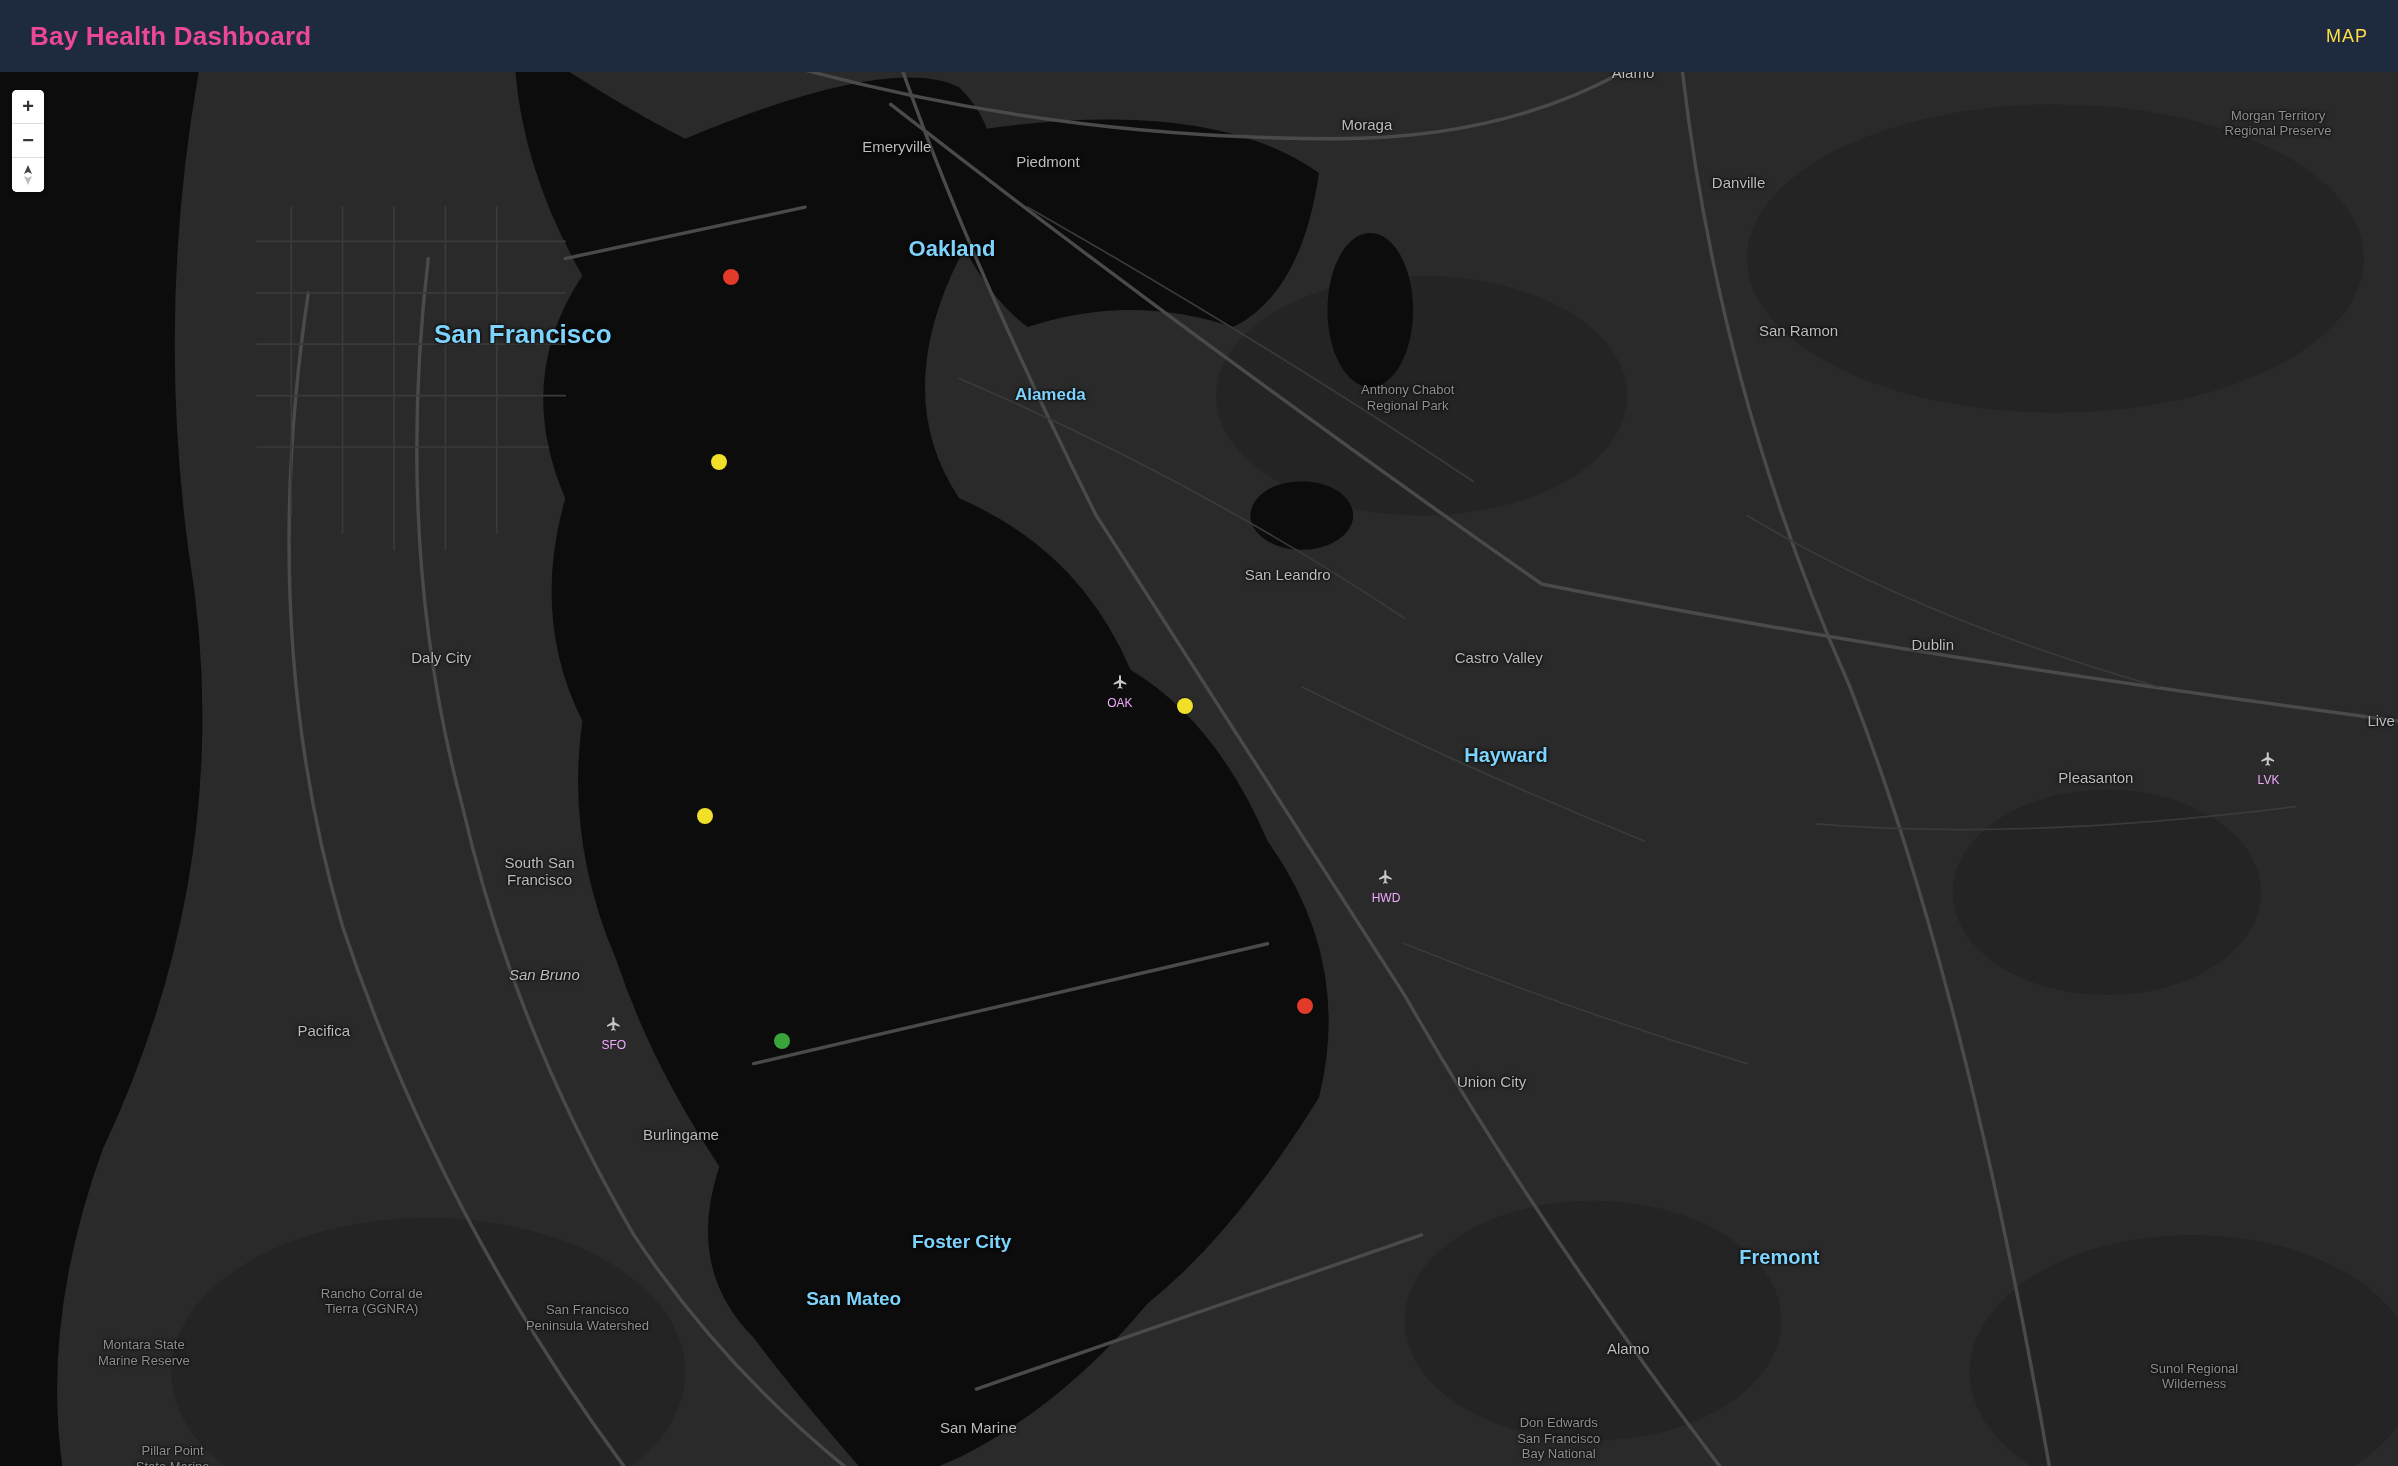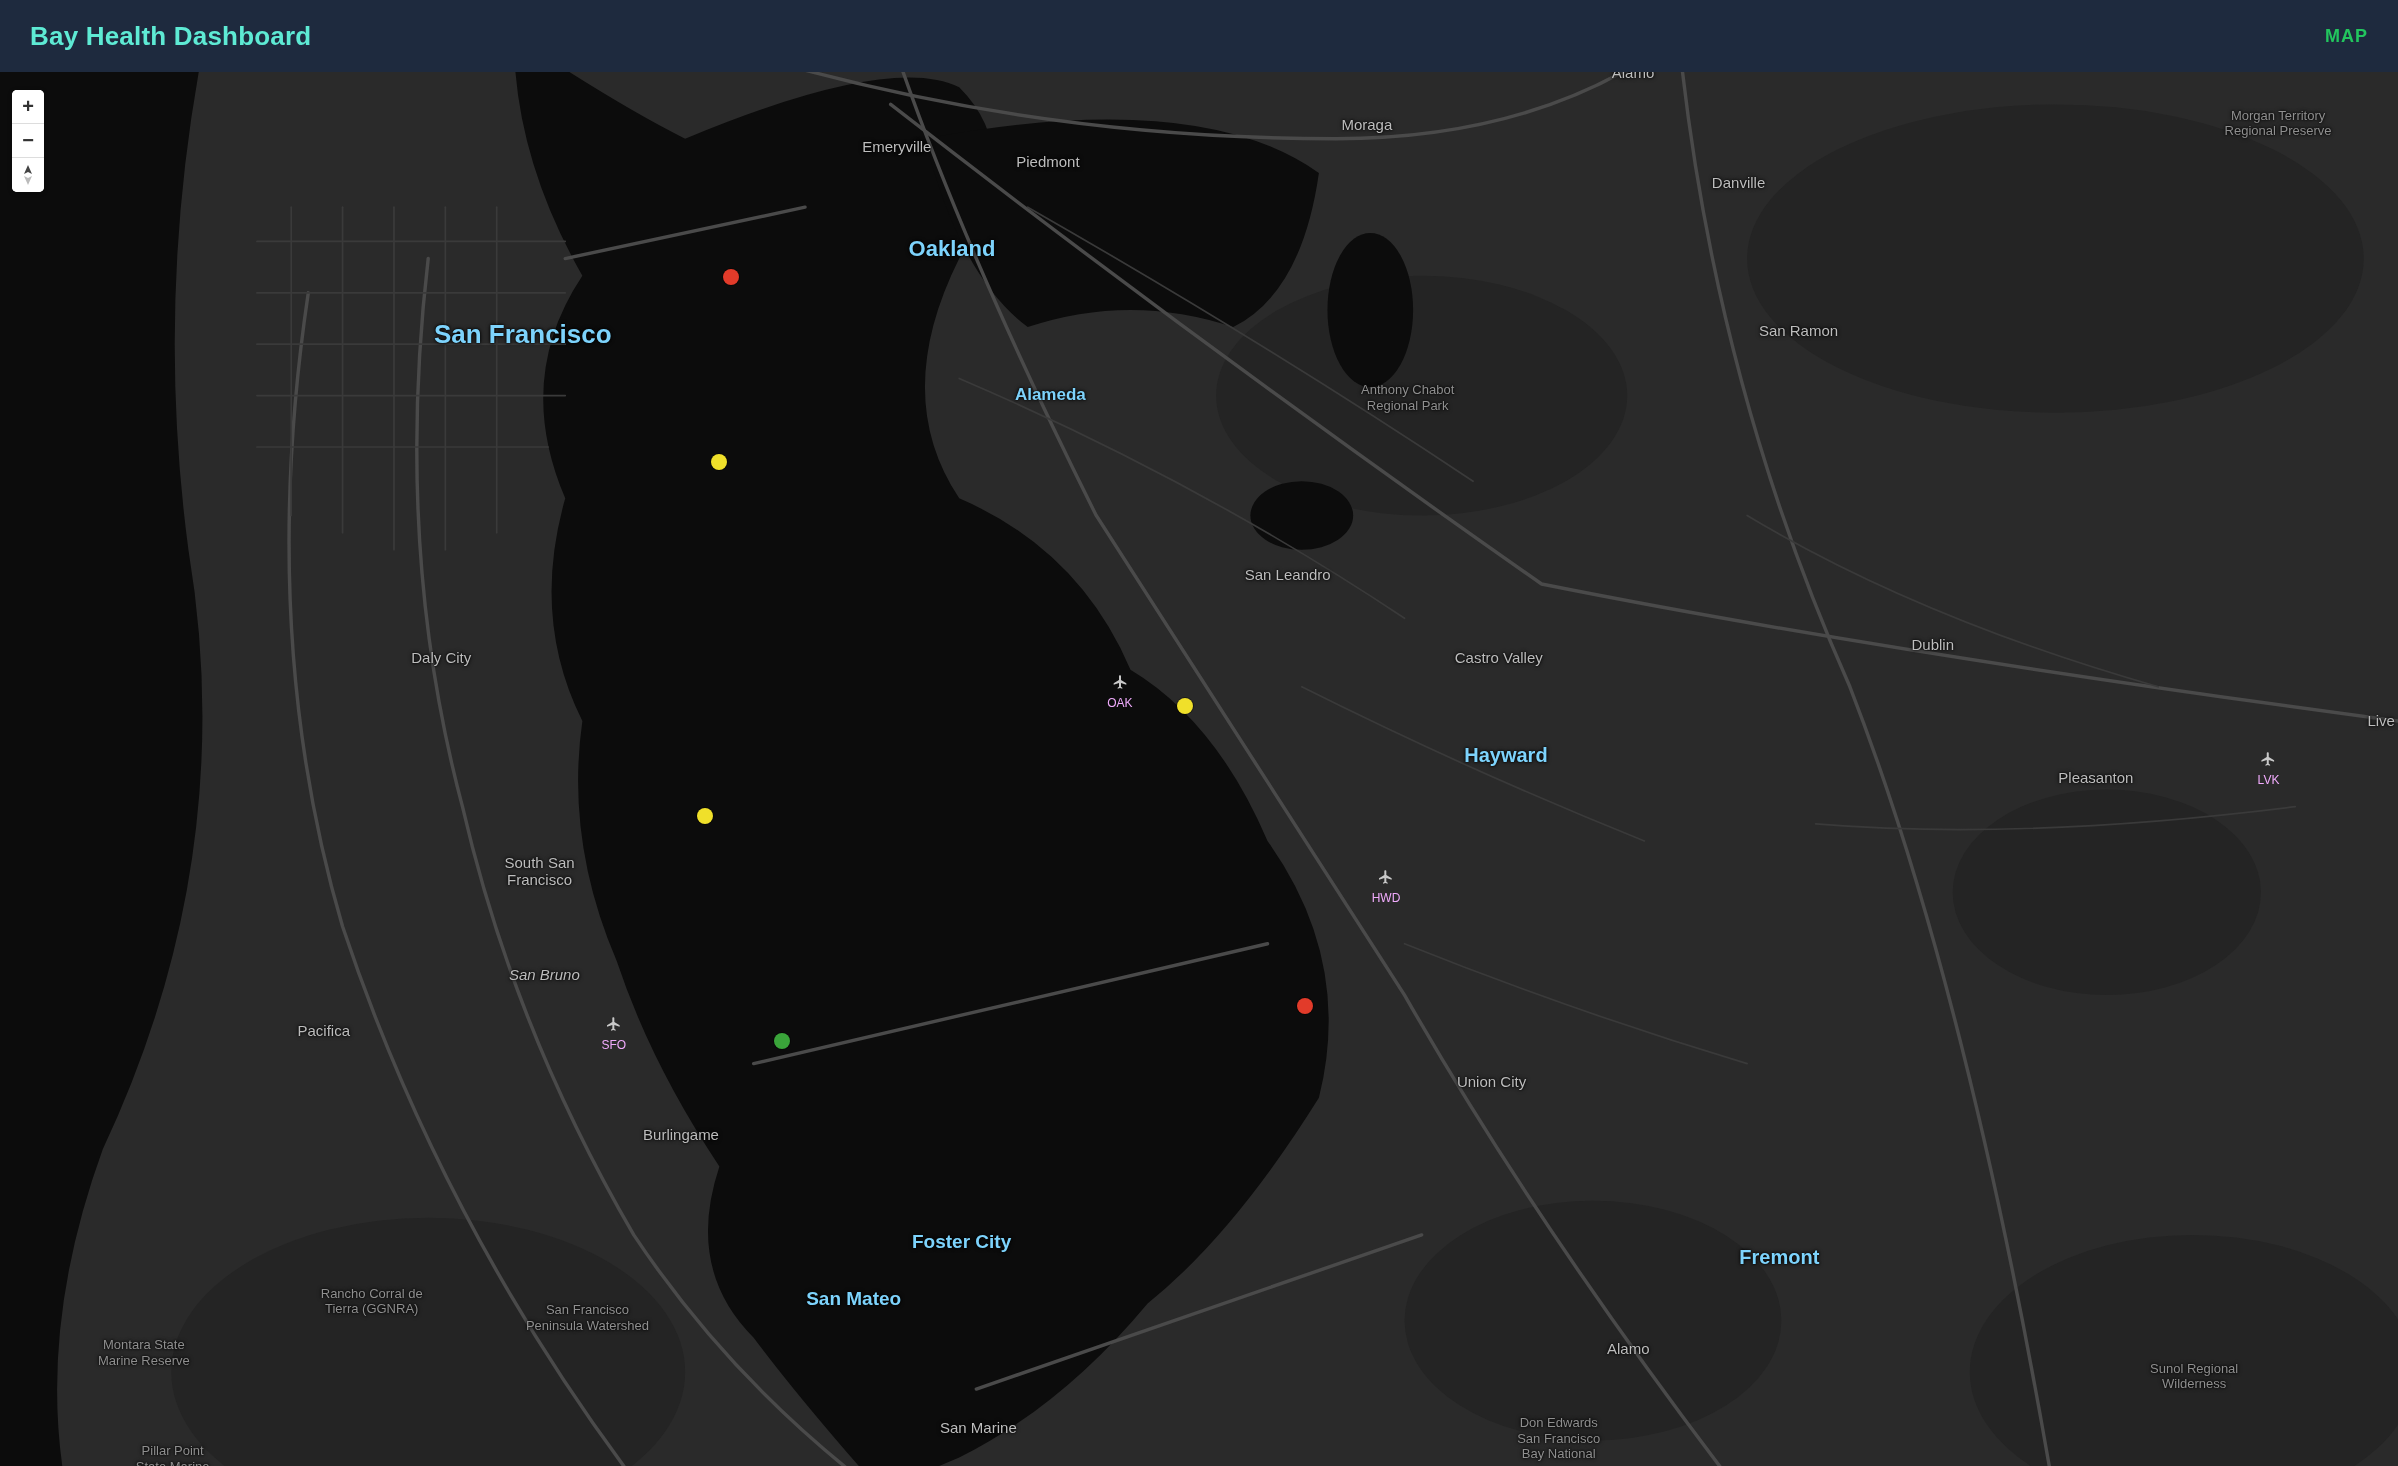--- a/index.html
+++ b/index.html
@@ -1,20 +1,20 @@
 <!DOCTYPE html>
 <html><head>
 <meta charset="utf-8">
 <style>
   * { margin: 0; padding: 0; box-sizing: border-box; }
   html, body { width: 100%; height: 100%; font-family: -apple-system, BlinkMacSystemFont, 'Segoe UI', Helvetica, Arial, sans-serif; background:#1a1a1a; color:#d6d6d6; overflow:hidden; }
   .app { width:100%; height:100%; display:flex; flex-direction:column; }
   .header { height:72px; background:#1e2a3e; display:flex; align-items:center; justify-content:space-between; padding:0 30px; position:relative; z-index:10; }
-  .title { color:#5eead4; font-size:26px; font-weight:600; letter-spacing:0.2px; }
-  .nav-link { color:#22c55e; font-size:18px; font-weight:700; letter-spacing:1px; cursor:pointer; }
+  .title { color:#ec4899; font-size:26px; font-weight:600; letter-spacing:0.2px; }
+  .nav-link { color:#fde047; font-size:18px; font-weight:400; letter-spacing:1px; cursor:pointer; }
   .map-container { position:relative; flex:1; background:#111; overflow:hidden; }
   .map-svg { position:absolute; inset:0; width:100%; height:100%; }
   .zoom-control { position:absolute; top:18px; left:12px; width:32px; background:#fff; border-radius:5px; box-shadow:0 1px 4px rgba(0,0,0,.4); overflow:hidden; display:flex; flex-direction:column; z-index:5; }
   .zoom-btn { width:32px; height:34px; display:flex; align-items:center; justify-content:center; font-size:20px; font-weight:700; color:#333; cursor:pointer; background:#fff; border-bottom:1px solid #ddd; user-select:none; }
   .zoom-btn:last-child { border-bottom:none; }
   .compass { display:flex; flex-direction:column; align-items:center; justify-content:center; height:34px; }
   .compass svg { width:12px; height:20px; }
   .city-label { position:absolute; color:#7dd3fc; font-weight:600; text-shadow:0 0 4px #000, 0 0 2px #000; white-space:nowrap; transform:translate(-50%,-50%); pointer-events:none; }
   .city-label.small { color:#bdbdbd; font-size:15px; font-weight:500; }
   .city-label.center { text-align:center; }

